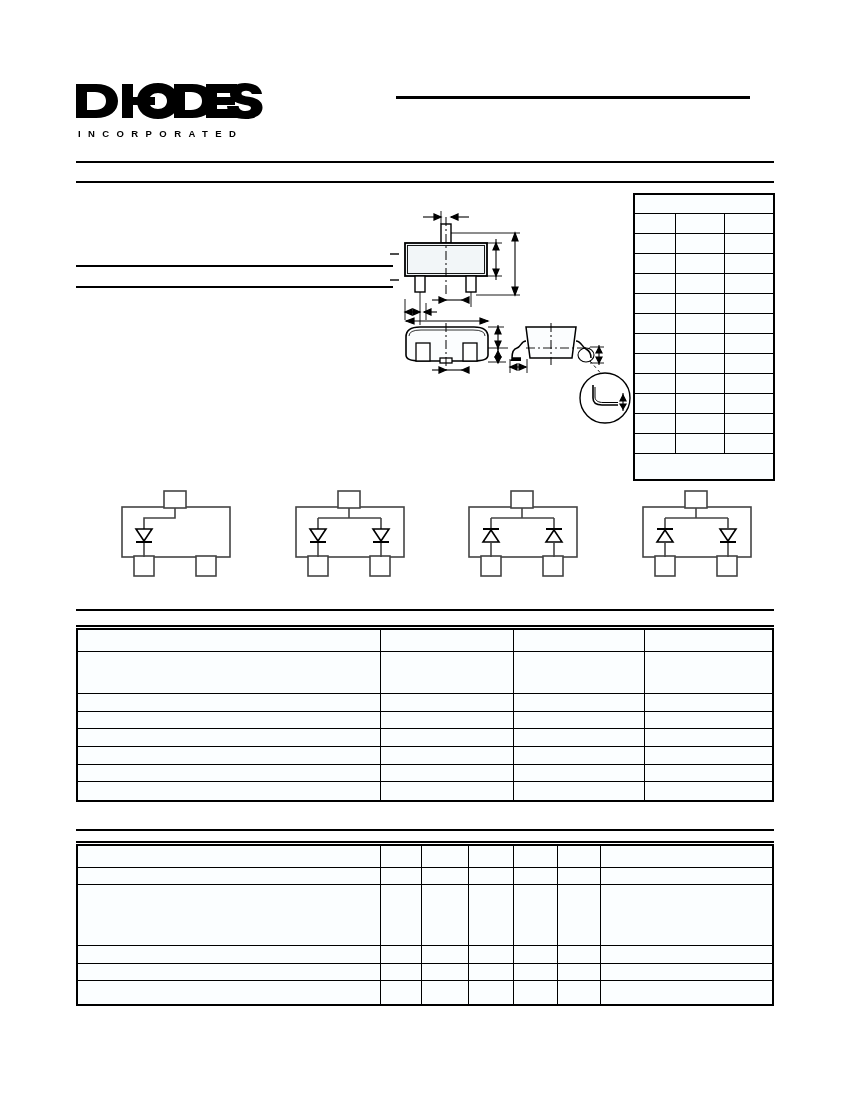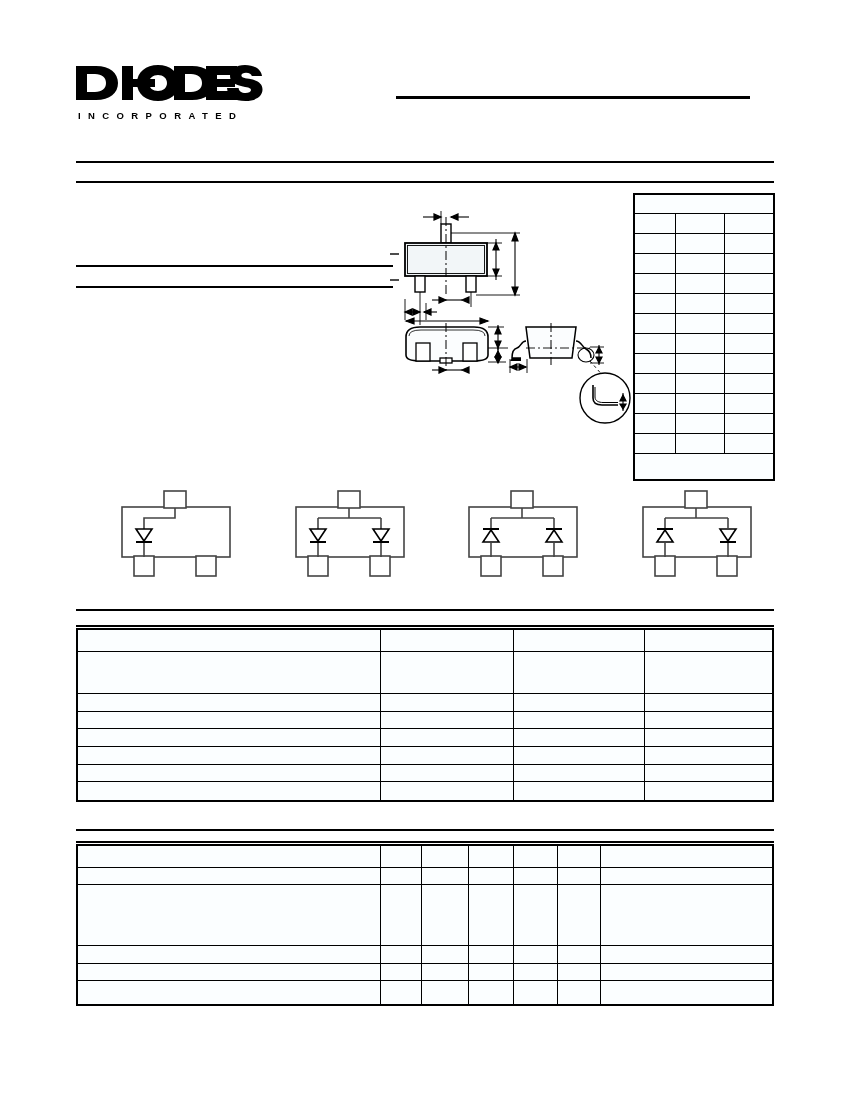--- a/index.html
+++ b/index.html
@@ -20,21 +20,21 @@
     left: 0; top: 0;
     width: 850px;
     height: 1100px;
     background: #ffffff;
   }
 
   
   #logo-block {
     position: absolute;
     left: 74px;
-    top: 62px;
+    top: 80px;
     width: 200px;
     height: 70px;
   }
   #logo-wordmark {
     position: absolute;
     left: 0; top: 0;
     width: 190px;
     height: 42px;
   }
   #logo-tm {

